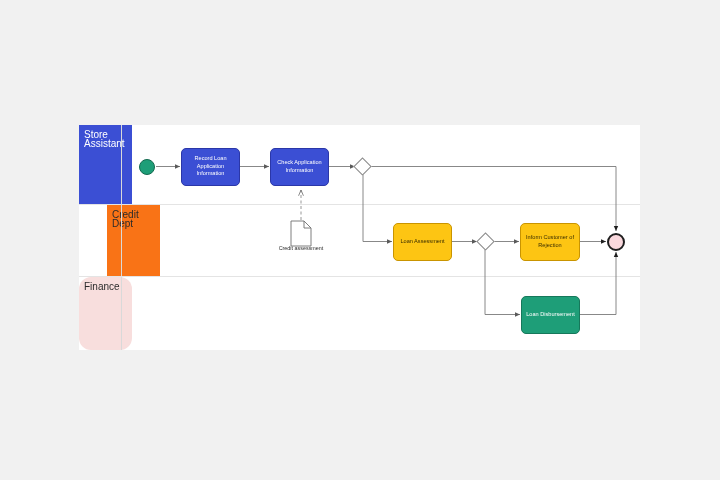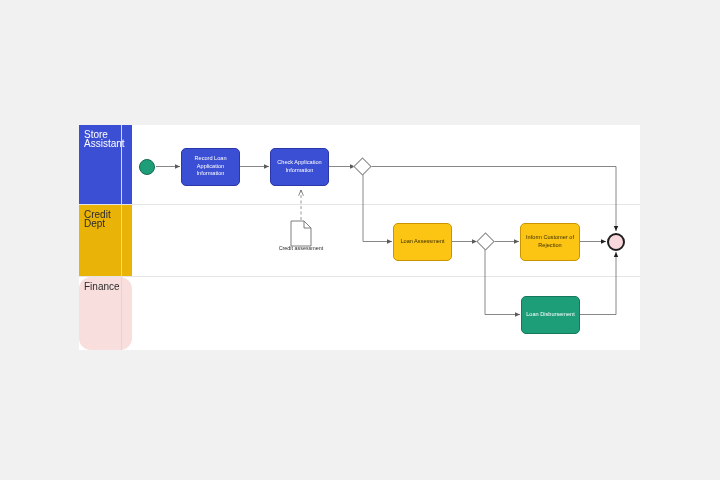--- a/index.html
+++ b/index.html
@@ -51,21 +51,21 @@
     top: 0;
     right: 0;
     height: 100%;
     border-left: 1px solid #d9d9d9;
     box-sizing: border-box;
   }
   #lane-store   { top: 0px;   height: 80px; }
   #lane-credit  { top: 80px;  height: 72px; }
   #lane-finance { top: 152px; height: 73px; border-bottom: none; }
   #lane-store   .lane-header { background: #3b4fd4; color: #ffffff; }
-  #lane-credit  .lane-header { background: #eab308; color: #2b2b2b; }
+  #lane-credit  .lane-header { background: #f97316; color: #2b2b2b; margin-left: 28px; }
   #lane-finance .lane-header { background: #f8dedd; color: #2b2b2b; border-radius: 12px; }
 
   
   #wires {
     position: absolute;
     left: 0; top: 0;
     width: 720px; height: 480px;
     pointer-events: none;
   }
 

